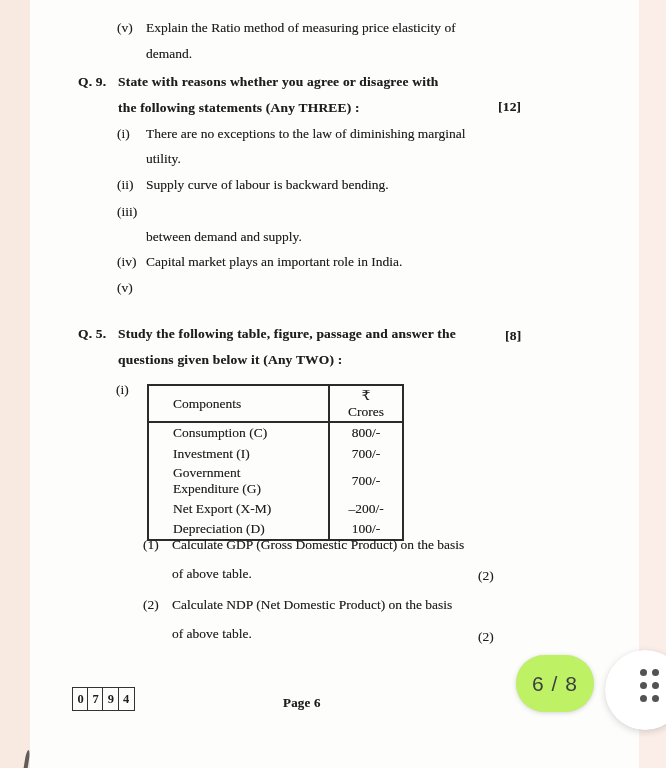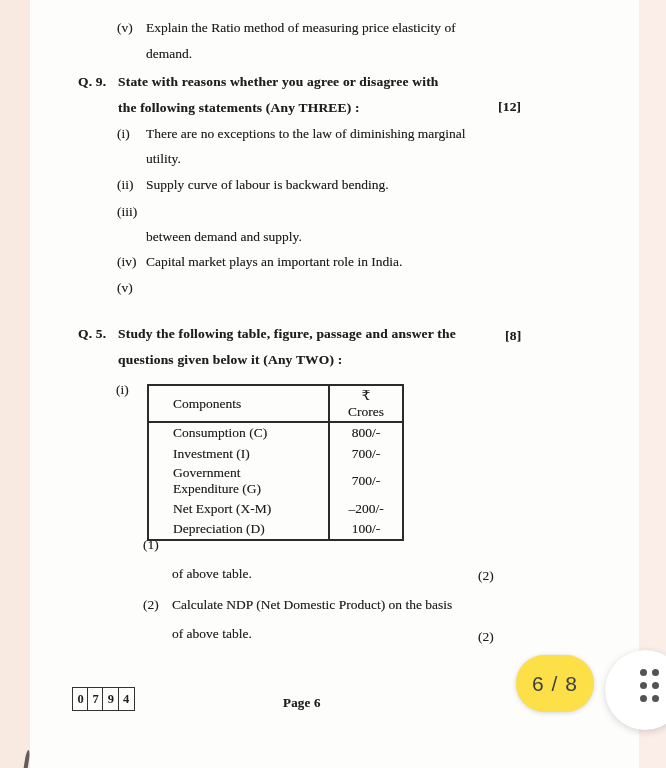--- a/index.html
+++ b/index.html
@@ -45,21 +45,21 @@
   .code-cell {
     width:17px; height:24px; border:1.8px solid #333;
     margin-left:-1.8px; display:flex; align-items:center; justify-content:center;
     font-size:12.5px; font-weight:bold; color:#1e1e1e; background:#fdfdfc;
   }
   .code-cell:first-child { margin-left:0; }
 
   
   .page-pill {
     position:absolute; left:516px; top:655px; width:78px; height:57px;
-    background:#fde047; border-radius:29px;
+    background:#bef264; border-radius:29px;
     box-shadow:0 1px 5px rgba(0,0,0,.16), 0 0 1px rgba(0,0,0,.08);
     display:flex; align-items:center; justify-content:center;
     font-family:"Liberation Sans","DejaVu Sans",sans-serif;
     font-size:21px; color:#3c4043; letter-spacing:1px;
   }
   .menu-button {
     position:absolute; left:605px; top:650px; width:80px; height:80px;
     background:#ffffff; border-radius:50%;
     box-shadow:0 2px 7px rgba(0,0,0,.15), 0 0 1px rgba(0,0,0,.08);
     border:none; cursor:pointer;
@@ -141,20 +141,21 @@
         <td class="c2">–200/-</td>
       </tr>
       <tr>
         <td class="c1">Depreciation (D)</td>
         <td class="c2">100/-</td>
       </tr>
     </tbody>
   </table>
 
   <div class="line" style="left:143px; top:537px">(1)</div>
+  <div class="line" style="left:172px; top:537px">Calculate GDP (Gross Domestic Product) on the basis</div>
   <div class="line" style="left:172px; top:566px">of above table.</div>
   <div class="line" style="left:478px; top:568px">(2)</div>
 
   <div class="line" style="left:143px; top:597px">(2)</div>
   <div class="line" style="left:172px; top:597px">Calculate NDP (Net Domestic Product) on the basis</div>
   <div class="line" style="left:172px; top:626px">of above table.</div>
   <div class="line" style="left:478px; top:629px">(2)</div>
 
   <div class="code-boxes">
     <div class="code-cell">0</div>

